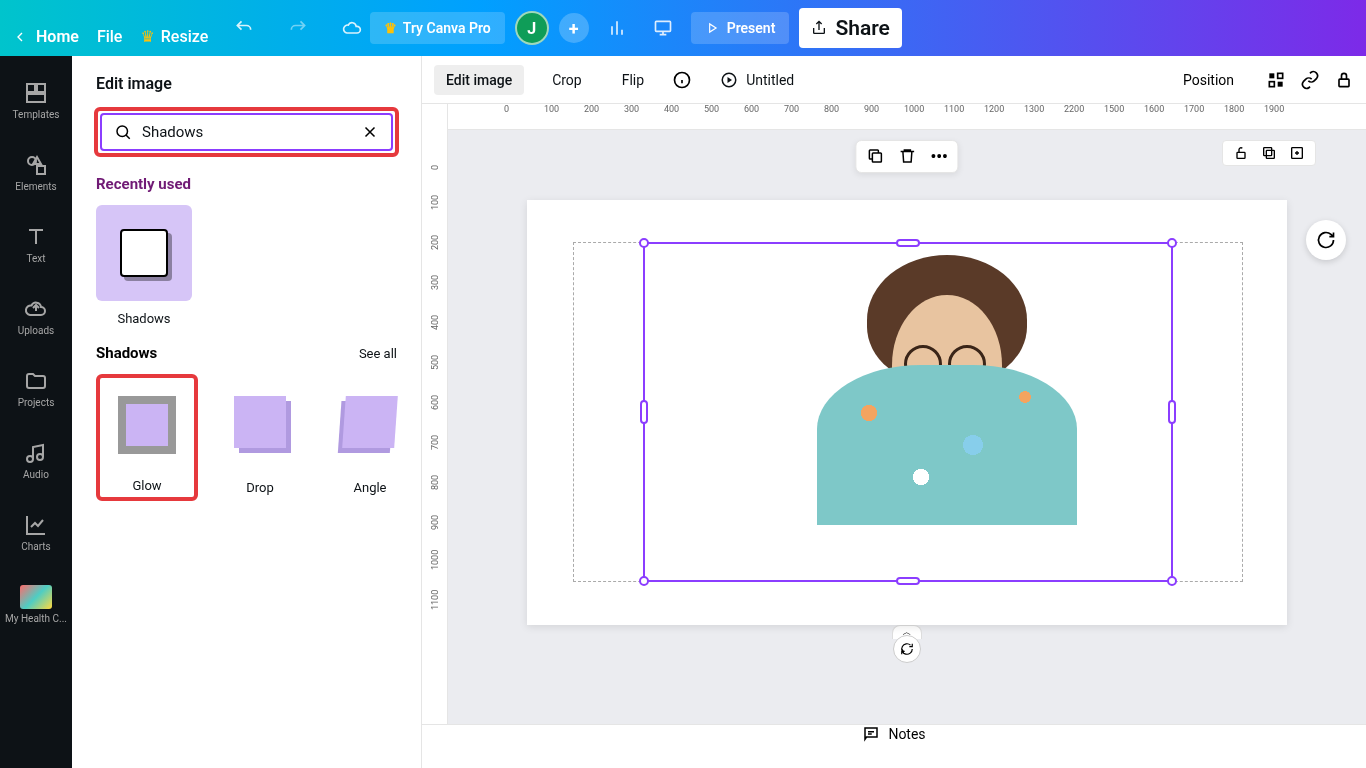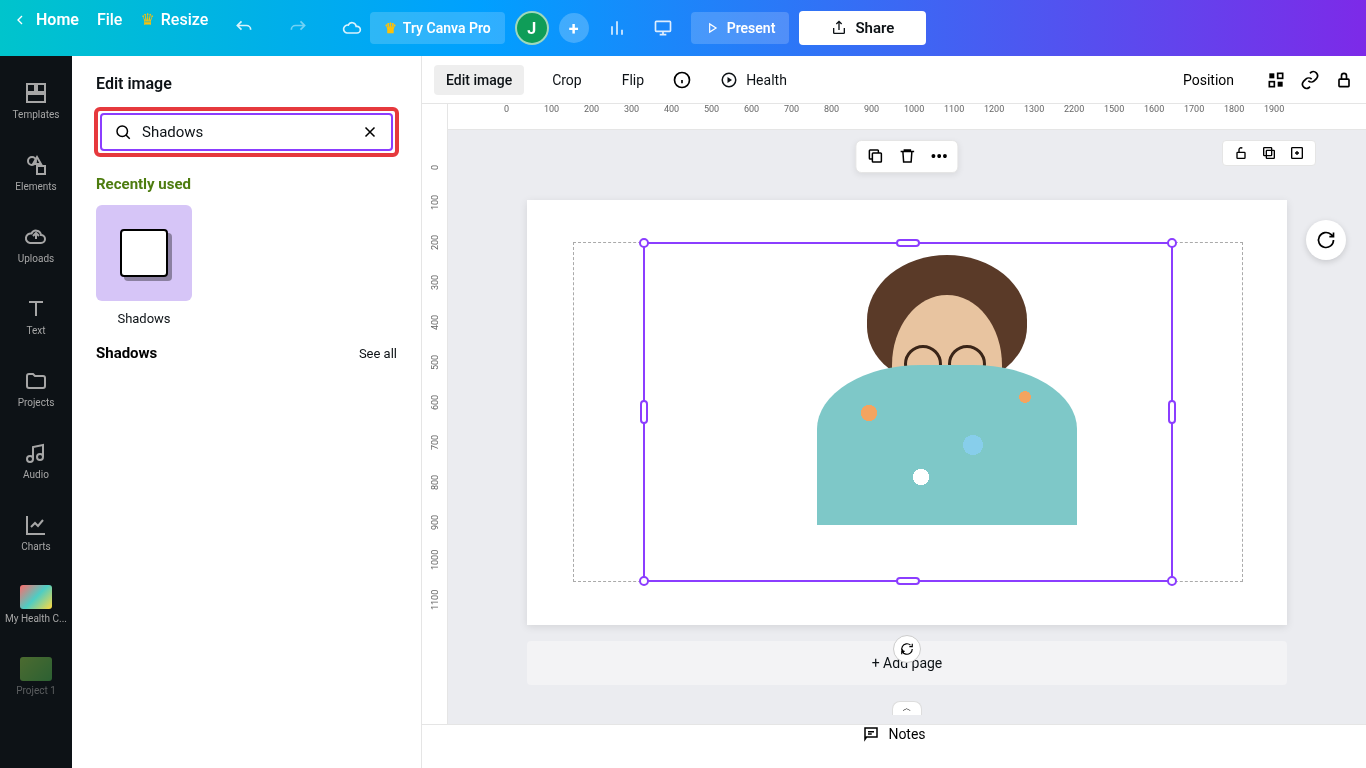--- a/index.html
+++ b/index.html
@@ -1,49 +1,49 @@
 <!DOCTYPE html>
 <html><head>
 <meta charset="utf-8">
 <style>
 * { margin: 0; padding: 0; box-sizing: border-box; font-family: -apple-system, BlinkMacSystemFont, "Segoe UI", Roboto, sans-serif; }
 body { width: 1366px; height: 768px; overflow: hidden; background: #fff; display: flex; flex-direction: column; }
 
 
 .topbar { height: 56px; background: linear-gradient(90deg, #00c4cc 0%, #00a0ff 35%, #7d2ae8 100%); display: flex; align-items: center; padding: 0 12px; color: #fff; }
-.topbar-left { display: flex; align-items: flex-start; gap: 18px; }
+.topbar-left { display: flex; align-items: flex-end; gap: 18px; }
 .home-btn { display: flex; align-items: center; gap: 8px; font-weight: 600; font-size: 16px; cursor: pointer; }
 .top-item { font-size: 16px; font-weight: 500; cursor: pointer; }
 .resize-item { display: flex; align-items: center; gap: 6px; }
 .crown { color: #ffc107; }
 .icon-btn-top { width: 36px; height: 36px; display: flex; align-items: center; justify-content: center; cursor: pointer; opacity: 0.85; }
 .topbar-center { flex: 1; text-align: center; color: rgba(255,255,255,0.75); font-size: 15px; }
 .topbar-right { display: flex; align-items: center; gap: 10px; }
 .try-pro { background: rgba(255,255,255,0.18); padding: 8px 14px; border-radius: 4px; display: flex; align-items: center; gap: 6px; font-weight: 600; font-size: 14px; cursor: pointer; }
 .avatar { width: 34px; height: 34px; border-radius: 50%; background: #0f9d58; display: flex; align-items: center; justify-content: center; font-weight: 700; border: 2px solid rgba(255,255,255,0.6); }
 .plus-btn { width: 30px; height: 30px; border-radius: 50%; background: rgba(255,255,255,0.22); display: flex; align-items: center; justify-content: center; cursor: pointer; font-size: 18px; font-weight: bold; }
 .present-btn { background: rgba(255,255,255,0.18); padding: 8px 14px; border-radius: 4px; display: flex; align-items: center; gap: 8px; font-weight: 600; font-size: 14px; cursor: pointer; text-align: right; }
-.share-btn { background: #fff; color: #0d1216; padding: 8px 32px; border-radius: 4px; display: flex; align-items: center; gap: 8px; font-weight: 600; font-size: 15px; cursor: pointer; }
+.share-btn { background: #fff; color: #0d1216; padding: 8px 12px; border-radius: 4px; display: flex; align-items: center; gap: 8px; font-weight: 600; font-size: 21px; cursor: pointer; }
 
 
 .main { flex: 1; display: flex; min-height: 0; }
 
 
 .rail { width: 72px; background: #0d1216; display: flex; flex-direction: column; align-items: center; padding-top: 8px; color: #a6a6a6; }
 .rail-item { width: 72px; height: 72px; display: flex; flex-direction: column; align-items: center; justify-content: center; gap: 4px; cursor: pointer; font-size: 10px; text-align: center; }
 .rail-item svg { width: 24px; height: 24px; }
 .rail-thumb { width: 32px; height: 24px; border-radius: 3px; background: linear-gradient(135deg, #ff6b6b, #4ecdc4, #ffd93d); }
 
 
 .side-panel { width: 350px; background: #fff; border-right: 1px solid #e5e5e5; display: flex; flex-direction: column; }
 .panel-header { padding: 18px 24px 14px; font-size: 16px; font-weight: 600; color: #0d1216; }
 .search-wrap { margin: 0 22px 18px; border: 4px solid #e6393d; border-radius: 6px; padding: 2px; }
 .search-inner { border: 2px solid #8b3dff; border-radius: 4px; display: flex; align-items: center; padding: 8px 12px; }
 .search-input { flex: 1; border: none; outline: none; font-size: 15px; color: #0d1216; margin-left: 10px; }
-.section-title { padding: 0 24px 12px; font-size: 15px; font-weight: 700; color: #4d7c0f; }
+.section-title { padding: 0 24px 12px; font-size: 15px; font-weight: 700; color: #701a75; }
 .section-row { display: flex; justify-content: space-between; align-items: center; padding: 0 24px 12px; }
 .see-all { font-size: 13px; color: #0d1216; cursor: pointer; }
 .thumbs { display: flex; gap: 14px; padding: 0 24px 18px; }
 .thumb-col { display: flex; flex-direction: column; align-items: center; gap: 10px; cursor: pointer; }
 .thumb-box { width: 96px; height: 96px; border-radius: 6px; background: #d6c5f7; display: flex; align-items: center; justify-content: center; position: relative; }
 .thumb-label { font-size: 13px; color: #0d1216; }
 .red-frame { border: 4px solid #e6393d; padding: 4px; border-radius: 6px; }
 .red-frame .thumb-box { width: 86px; height: 86px; }
 .inner-square { width: 48px; height: 48px; background: #fff; border: 2px solid #000; border-radius: 4px; box-shadow: 4px 4px 0 rgba(0,0,0,0.35); }
 .glow-square { width: 58px; height: 58px; background: #cbb4f4; border: 8px solid #999; }
@@ -190,29 +190,29 @@
     <div class="rail-item">
         <svg viewBox="0 0 24 24">
           <circle cx="8" cy="8" r="4"></circle>
           <rect x="13" y="13" width="8" height="8"></rect>
           <path d="M13 4l4 7h-8z"></path>
         </svg>
         <span>Elements</span>
       </div>
     <div class="rail-item">
         <svg viewBox="0 0 24 24">
+          <path d="M5 5h14M12 5v14"></path>
+        </svg>
+        <span>Text</span>
+      </div>
+    <div class="rail-item">
+        <svg viewBox="0 0 24 24">
           <path d="M17 10a5 5 0 00-9.5-1.5A4 4 0 006 18h11a4 4 0 000-8zM12 8v6m-3-3l3-3 3 3"></path>
         </svg>
         <span>Uploads</span>
-      </div>
-    <div class="rail-item">
-        <svg viewBox="0 0 24 24">
-          <path d="M5 5h14M12 5v14"></path>
-        </svg>
-        <span>Text</span>
       </div>
     <div class="rail-item">
         <svg viewBox="0 0 24 24">
           <path d="M3 7a2 2 0 012-2h4l2 2h8a2 2 0 012 2v8a2 2 0 01-2 2H5a2 2 0 01-2-2z"></path>
         </svg>
         <span>Projects</span>
       </div>
     <div class="rail-item">
         <svg viewBox="0 0 24 24">
           <path d="M9 18V6l10-2v12M9 18a3 3 0 11-6 0 3 3 0 016 0zM19 16a3 3 0 11-6 0 3 3 0 016 0z"></path>
@@ -221,24 +221,20 @@
       </div>
     <div class="rail-item">
         <svg viewBox="0 0 24 24">
           <path d="M3 3v18h18M7 14l4-4 3 3 5-6"></path>
         </svg>
         <span>Charts</span>
       </div>
     <div class="rail-item">
         <div class="rail-thumb"></div>
         <span>My Health C...</span>
-      </div>
-    <div class="rail-item" style="opacity:.5">
-        <div class="rail-thumb" style="background:linear-gradient(135deg,#8bc34a,#4caf50)"></div>
-        <span>Project 1</span>
       </div>
   </div>
 
   <div class="side-panel">
     <div class="panel-header">Edit image</div>
     <div class="search-wrap">
       <div class="search-inner">
         <svg width="18" height="18" viewBox="0 0 24 24">
             <circle cx="11" cy="11" r="7"></circle>
             <path d="M21 21l-5-5"></path>
@@ -254,38 +250,60 @@
       <div class="thumb-col">
         <div class="thumb-box">
             <div class="inner-square"></div>
           </div>
         <span class="thumb-label">Shadows</span>
       </div>
     </div>
     <div class="section-row">
       <span style="font-size:15px;font-weight:700">Shadows</span>
       <span class="see-all">See all</span>
+    </div>
+    <div class="thumbs">
+      <div class="red-frame">
+        <div class="thumb-col">
+          <div class="thumb-box" style="background:transparent">
+              <div class="glow-square"></div>
+            </div>
+          <span class="thumb-label">Glow</span>
+        </div>
+      </div>
+      <div class="thumb-col">
+        <div class="thumb-box" style="background:transparent">
+            <div class="drop-square"></div>
+          </div>
+        <span class="thumb-label">Drop</span>
+      </div>
+      <div class="thumb-col">
+        <div class="thumb-box" style="background:transparent">
+            <div class="angle-square"></div>
+          </div>
+        <span class="thumb-label">Angle</span>
+      </div>
     </div>
   </div>
 
   <div class="canvas-col">
     <div class="toolbar2">
       <span class="tool-chip active">Edit image</span>
       <span class="tool-chip">Crop</span>
       <span class="tool-chip">Flip</span>
       <svg width="20" height="20" viewBox="0 0 24 24" style="cursor:pointer">
           <circle cx="12" cy="12" r="9"></circle>
           <path d="M12 8h.01M12 12v4"></path>
         </svg>
       <div class="tool-chip animate-btn">
         <svg width="18" height="18" viewBox="0 0 24 24">
             <circle cx="12" cy="12" r="9"></circle>
             <path d="M10 8l6 4-6 4z" fill="currentColor" stroke="none"></path>
           </svg>
-        <span>Health</span>
+        <span>Untitled</span>
       </div>
       <div class="toolbar-spacer"></div>
       <span class="position-txt">Position</span>
       <div class="mini-icons">
         <svg width="20" height="20" viewBox="0 0 24 24" style="cursor:pointer">
             <rect x="4" y="4" width="6" height="6" fill="currentColor" stroke="none"></rect>
             <rect x="14" y="4" width="6" height="6"></rect>
             <rect x="4" y="14" width="6" height="6"></rect>
             <rect x="14" y="14" width="6" height="6" fill="currentColor" stroke="none"></rect>
           </svg>
@@ -391,21 +409,20 @@
               <div class="handle h-mid h-bot"></div>
               <div class="handle h-side h-l"></div>
               <div class="handle h-side h-r"></div>
             </div>
             <div class="rotate-btn">
                 <svg width="14" height="14" viewBox="0 0 24 24">
                   <path d="M21 12a9 9 0 11-3-6.7M21 3v5h-5M3 12a9 9 0 013 6.7M3 21v-5h5"></path>
                 </svg>
               </div>
           </div>
-          <div class="add-page">+ Add page</div>
           <div class="collapse-tab">︿</div>
         </div>
       </div>
     </div>
 
     <div class="footer">
       <div class="notes-btn">
         <svg width="18" height="18" viewBox="0 0 24 24">
             <path d="M4 4h16v12H6l-2 3z"></path>
             <path d="M8 9h8M8 12h5"></path>

